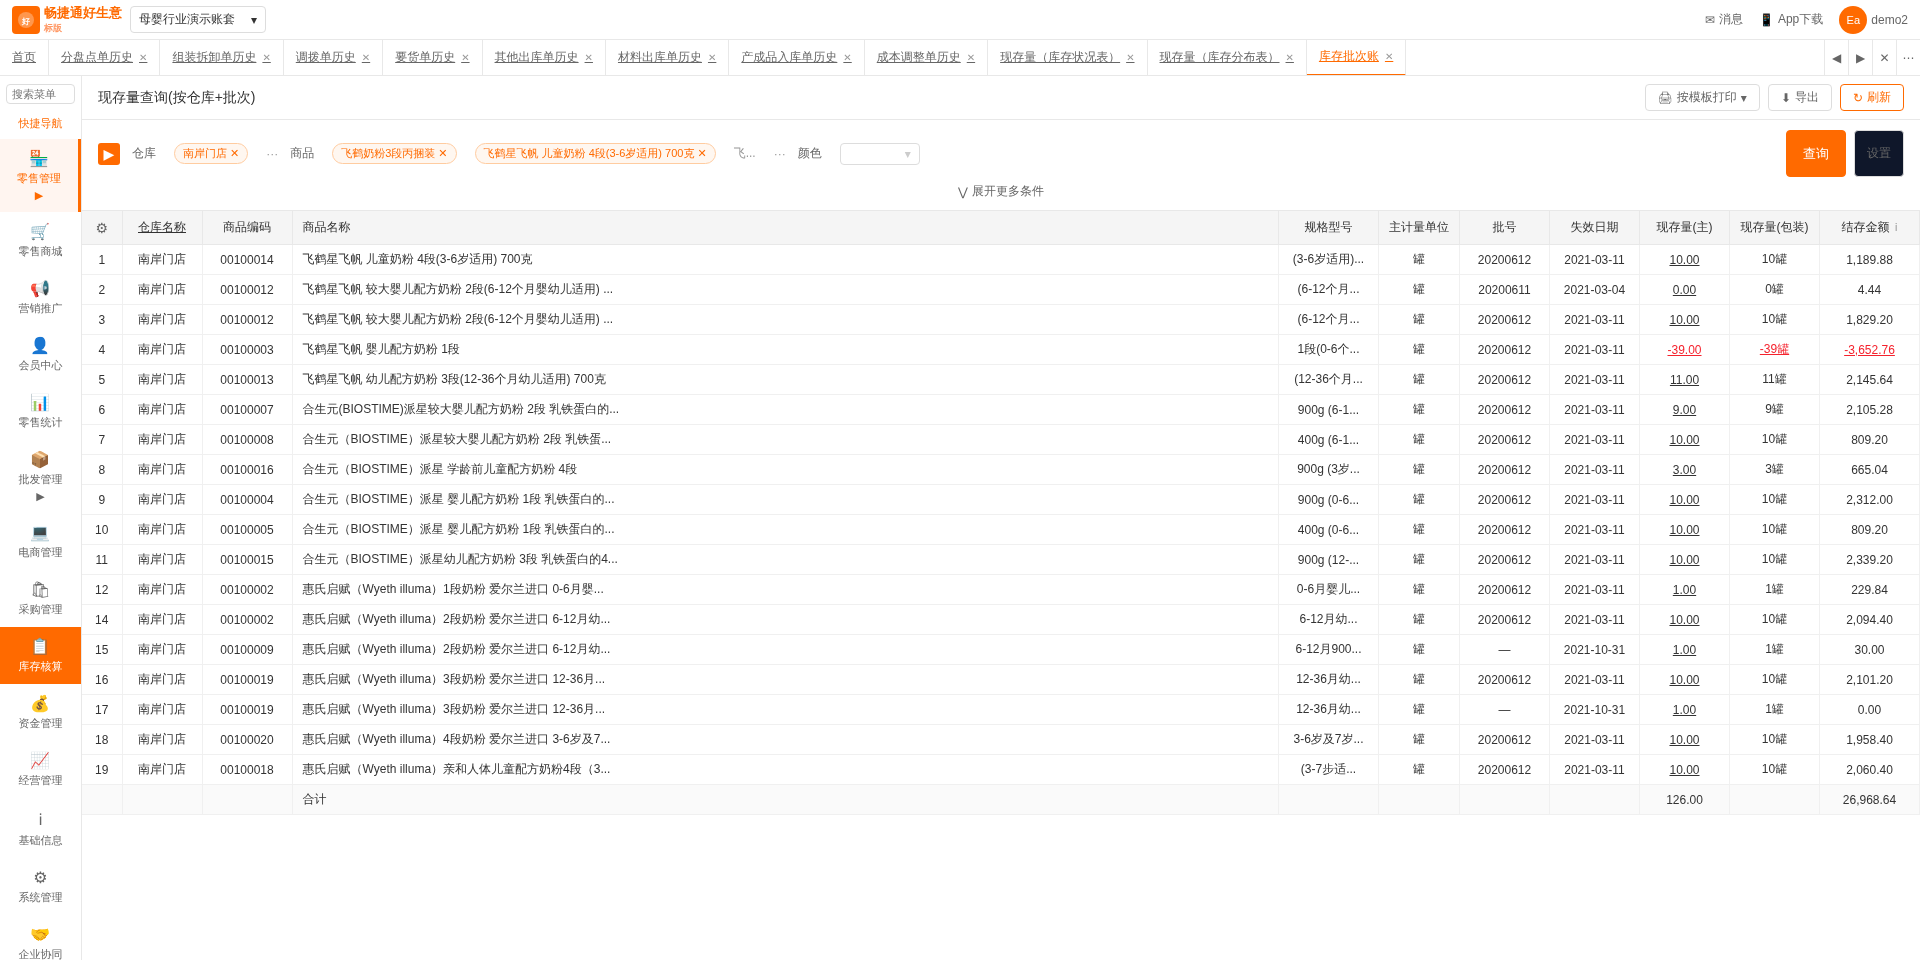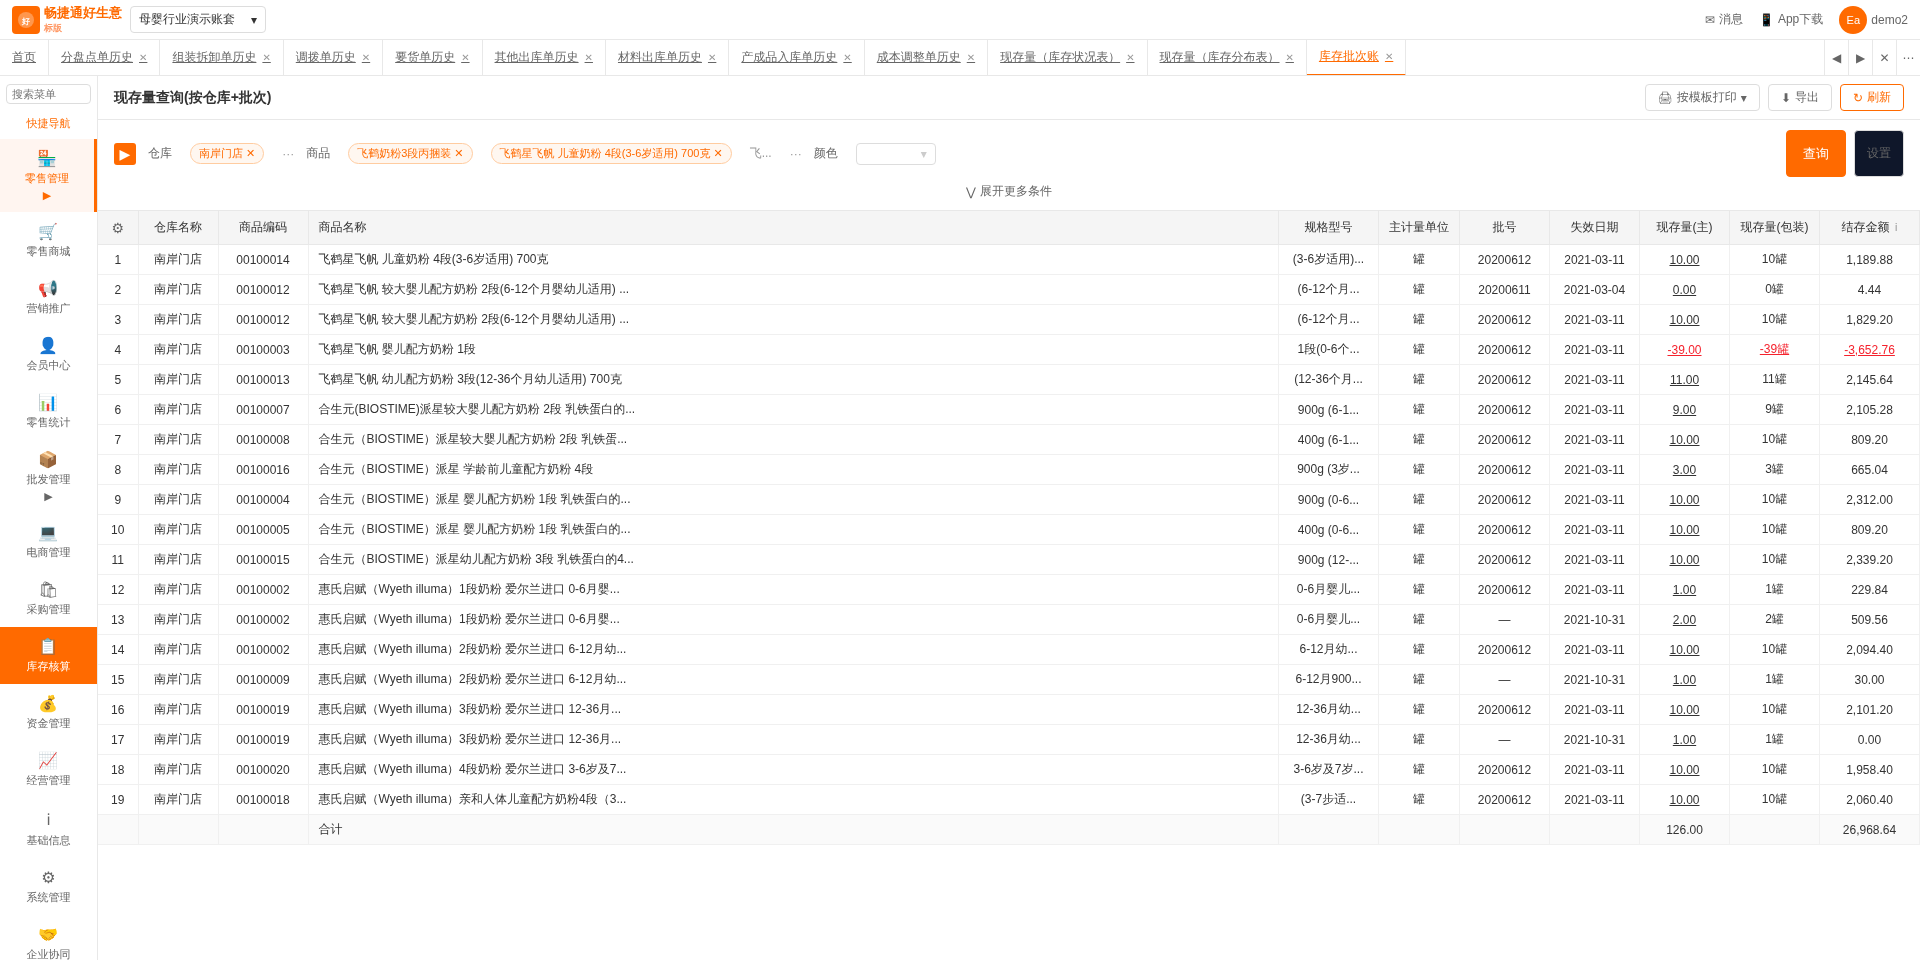--- a/index.html
+++ b/index.html
@@ -31,21 +31,21 @@
     }
     .nav-tab.active { color: #ff6a00; border-bottom: 2px solid #ff6a00; }
     .nav-tab .close-x { color: #999; font-size: 10px; margin-left: 2px; }
     .nav-arrows { display: flex; align-items: center; margin-left: auto; }
     .nav-arrow-btn { width: 24px; height: 36px; display: flex; align-items: center; justify-content: center; cursor: pointer; border-left: 1px solid #e8e8e8; color: #666; }
 
     
     .main-layout { display: flex; height: calc(960px - 76px); }
 
     
-    .sidebar { width: 98px; background: #fff; border-right: 1px solid #e8e8e8; display: flex; flex-direction: column; overflow-y: auto; }
+    .sidebar { width: 82px; background: #fff; border-right: 1px solid #e8e8e8; display: flex; flex-direction: column; overflow-y: auto; }
     .sidebar-section { display: flex; flex-direction: column; }
     .sidebar-item {
       padding: 10px 4px; text-align: center; cursor: pointer;
       font-size: 11px; color: #666; display: flex; flex-direction: column;
       align-items: center; gap: 3px;
     }
     .sidebar-item.active { color: #ff6a00; background: #fff5f0; border-right: 3px solid #ff6a00; }
     .sidebar-item.active-orange { background: #ff6a00; color: white; }
     .sidebar-item .s-icon { font-size: 16px; }
     .sidebar-search { padding: 8px 6px; }
@@ -55,21 +55,21 @@
 
     
     .content { flex: 1; display: flex; flex-direction: column; overflow: hidden; }
 
     
     .page-header {
       background: #fff; padding: 8px 16px; display: flex;
       align-items: center; justify-content: space-between;
       border-bottom: 1px solid #e8e8e8;
     }
-    .page-title { font-size: 14px; font-weight: bold; color: #333; }
+    .page-title { font-size: 14px; font-weight: normal; color: #333; }
     .header-actions { display: flex; gap: 8px; align-items: center; }
     .btn { padding: 4px 12px; border-radius: 4px; cursor: pointer; font-size: 12px; border: 1px solid #ddd; background: #fff; display: flex; align-items: center; gap: 4px; }
     .btn-print { color: #666; }
     .btn-export { color: #666; }
     .btn-refresh { color: #ff6a00; border-color: #ff6a00; }
     .btn-query { background: #ff6a00; color: white; border-color: #ff6a00; font-size: 13px; padding: 6px 16px; }
     .btn-settings { background: #0f172a; color: #666; border-color: #ddd; padding: 14px 12px; }
     .filter-group { display: flex; align-items: center; gap: 18px; }
     .filter-label { color: #666; white-space: nowrap; }
     .filter-tag {
@@ -97,21 +97,21 @@
     td {
       padding: 6px 10px; border-bottom: 1px solid #f0f0f0;
       border-right: 1px solid #f0f0f0; text-align: center; color: #333;
     }
     .td-left { text-align: left; }
     .td-underline { text-decoration: underline; color: #333; cursor: pointer; }
     .td-red { color: #f5222d; text-decoration: underline; }
     .footer-row td { background: #fafafa; font-weight: 500; }
     .settings-icon { font-size: 14px; color: #666; cursor: pointer; }
     .col-num { width: 40px; }
-    .col-warehouse { width: 80px; }
+    .col-warehouse { width: 80px; text-decoration: underline; }
     .col-code { width: 90px; }
     .col-name { min-width: 280px; text-align: left; }
     .col-spec { width: 100px; }
     .col-unit { width: 80px; }
     .col-batch { width: 90px; }
     .col-expire { width: 90px; }
     .col-stock-main { width: 90px; }
     .col-stock-pkg { width: 90px; }
     .col-balance { width: 100px; }
 
@@ -523,33 +523,20 @@
       <td class="td-left">惠氏启赋（Wyeth illuma）1段奶粉 爱尔兰进口 0-6月婴...</td>
       <td>0-6月婴儿...</td>
       <td>罐</td>
       <td>20200612</td>
       <td>2021-03-11</td>
       <td class="td-underline">1.00</td>
       <td class="">1罐</td>
       <td class="">229.84</td>
     </tr>
             <tr>
-      <td>13</td>
-      <td>南岸门店</td>
-      <td>00100002</td>
-      <td class="td-left">惠氏启赋（Wyeth illuma）1段奶粉 爱尔兰进口 0-6月婴...</td>
-      <td>0-6月婴儿...</td>
-      <td>罐</td>
-      <td>—</td>
-      <td>2021-10-31</td>
-      <td class="td-underline">2.00</td>
-      <td class="">2罐</td>
-      <td class="">509.56</td>
-    </tr>
-            <tr>
       <td>14</td>
       <td>南岸门店</td>
       <td>00100002</td>
       <td class="td-left">惠氏启赋（Wyeth illuma）2段奶粉 爱尔兰进口 6-12月幼...</td>
       <td>6-12月幼...</td>
       <td>罐</td>
       <td>20200612</td>
       <td>2021-03-11</td>
       <td class="td-underline">10.00</td>
       <td class="">10罐</td>

